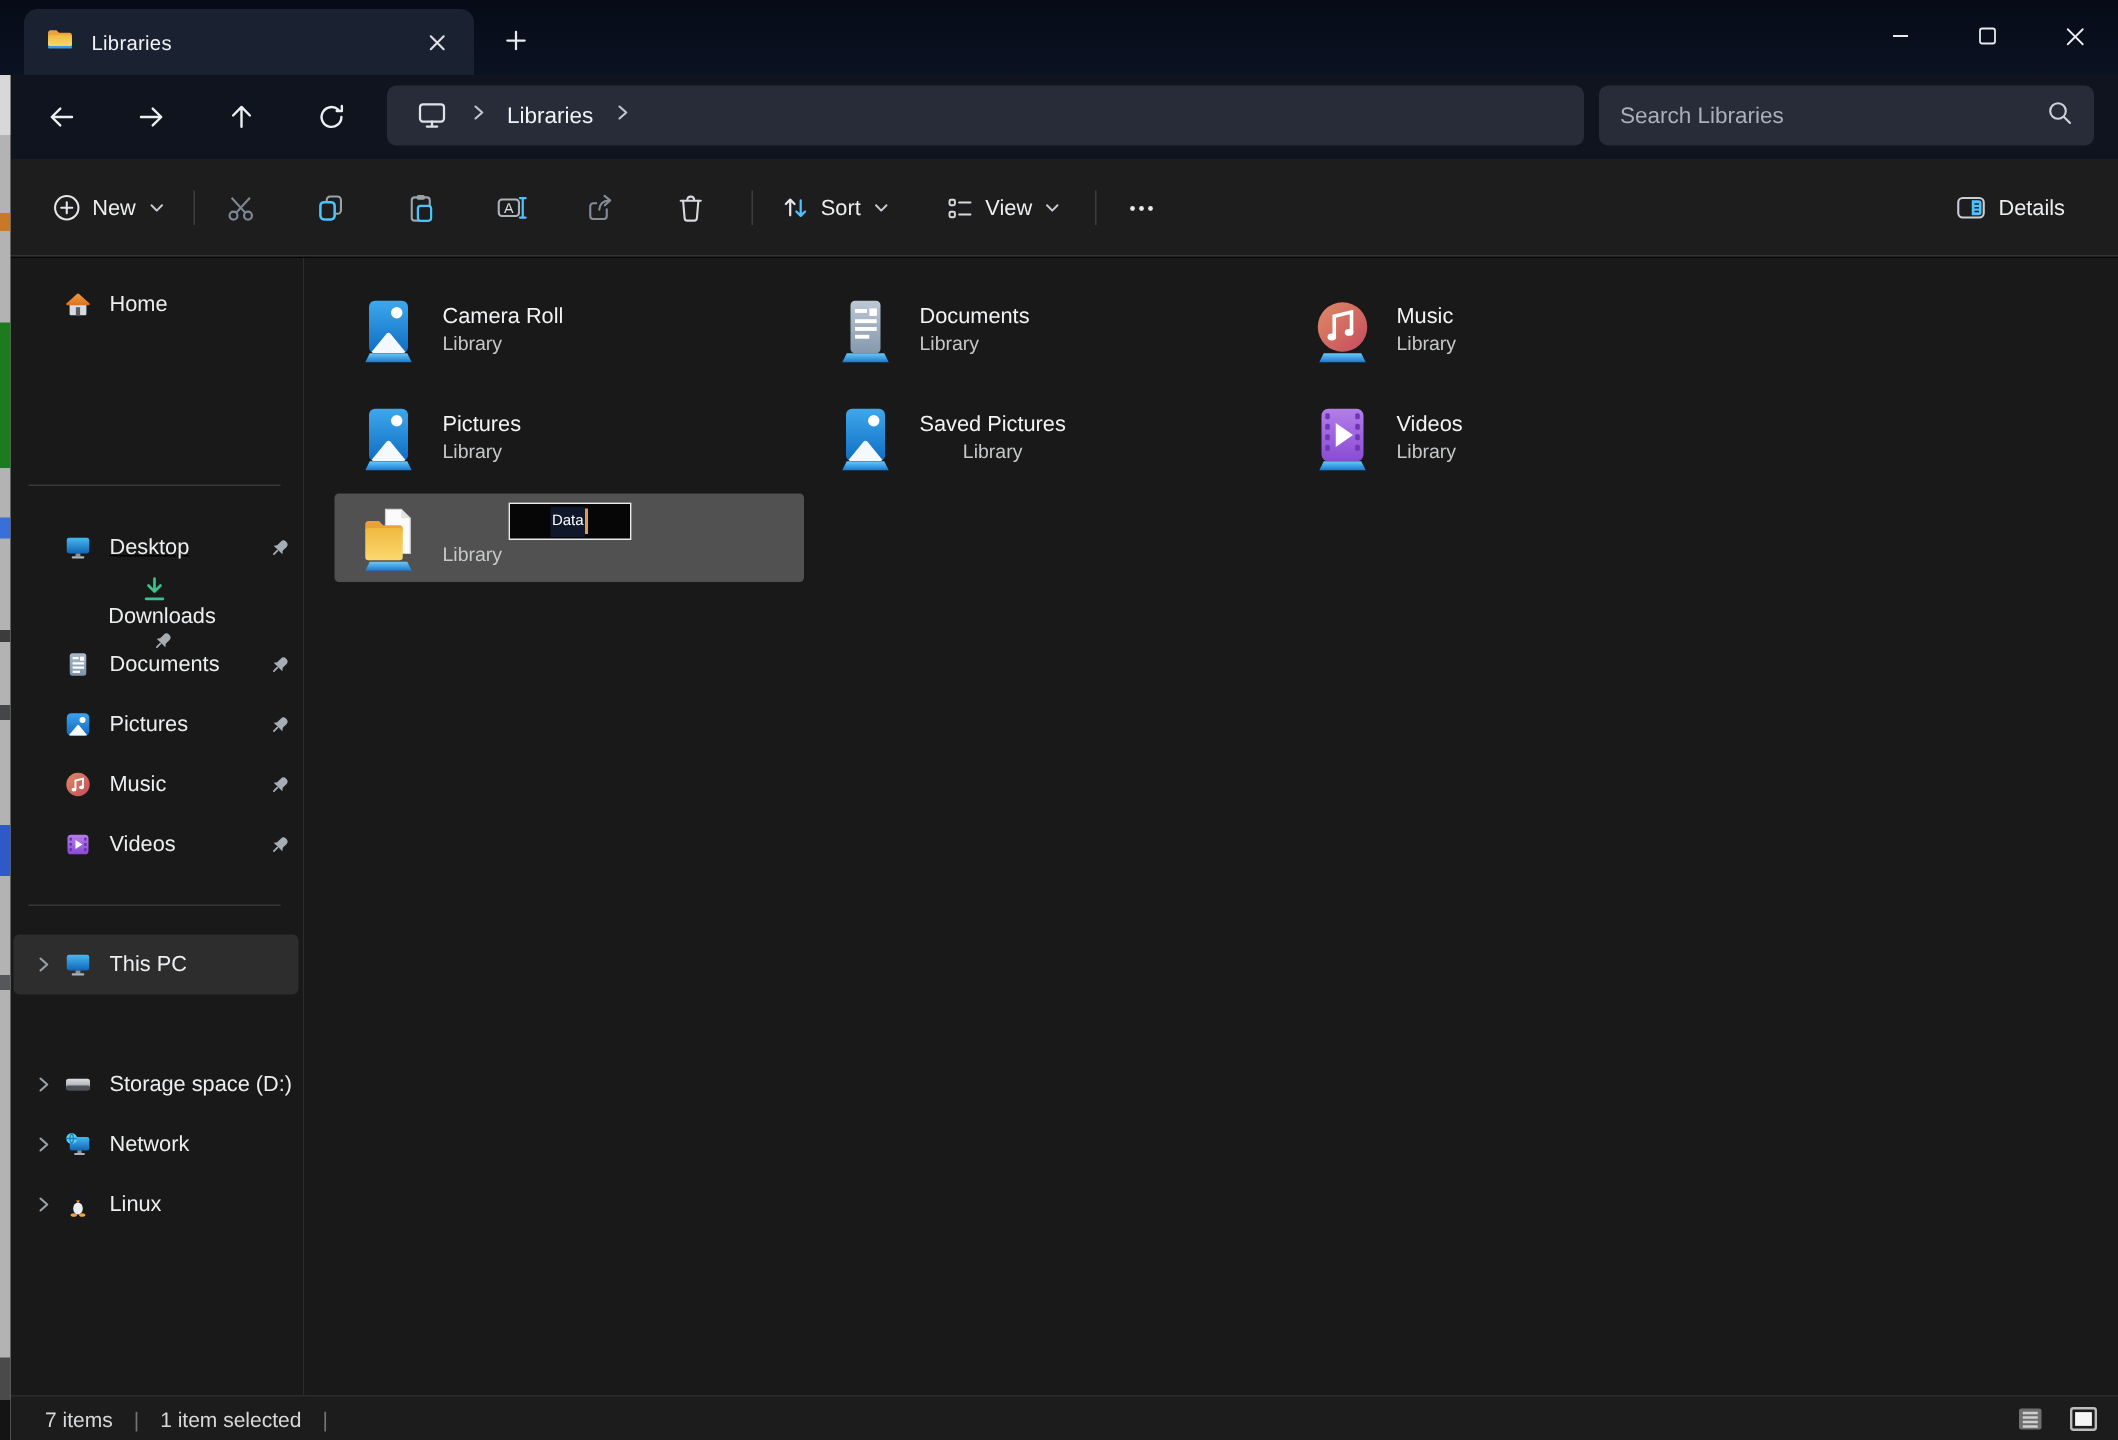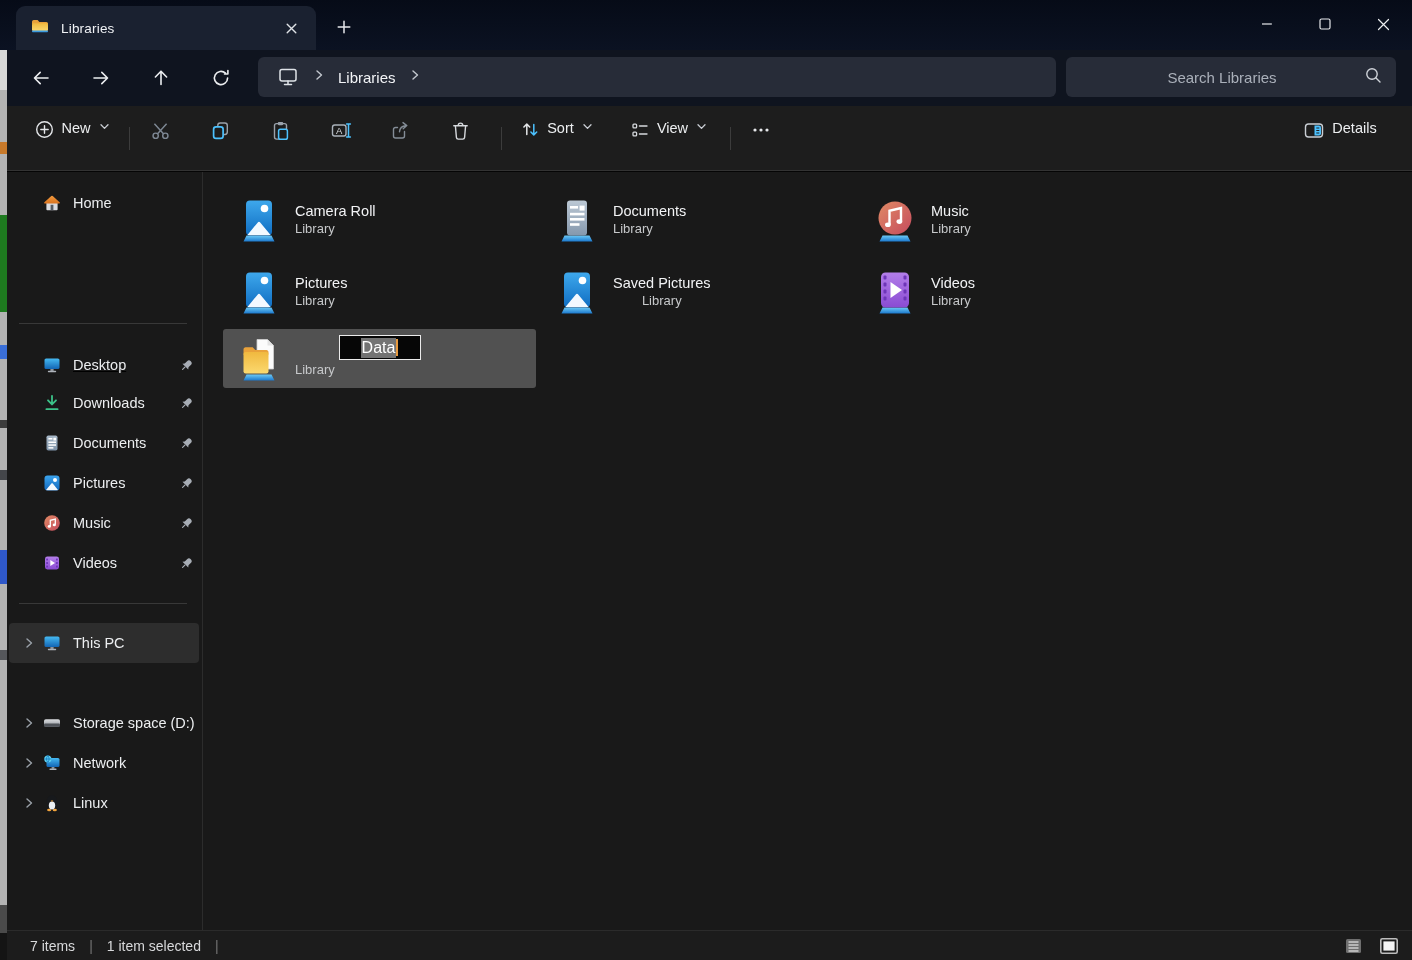--- a/index.html
+++ b/index.html
@@ -24,27 +24,27 @@
   .navbar { position:absolute; left:7px; top:50px; right:0; height:56px; background:#0f141f; }
   .nav-btns { position:absolute; left:12px; top:6px; height:44px; display:flex; gap:16px; }
   .nav-btn { width:44px; height:44px; display:flex; align-items:center; justify-content:center; border-radius:5px; }
   .addressbar { position:absolute; left:251px; top:7px; width:798px; height:40px;
     background:#272c38; border-radius:6px; display:flex; align-items:center; padding:0 10px; gap:4px; }
   .crumb { display:flex; align-items:center; gap:4px; padding:4px 8px; border-radius:4px; }
   .crumb-label { color:#f2f4f7; font-size:15px; }
   .searchbox { position:absolute; right:16px; top:7px; width:330px; height:40px; background:#272c38;
     border-radius:6px; display:flex; align-items:center; padding:0 14px; }
   .searchbox input { flex:1; background:transparent; border:none; outline:none;
-    color:#e8eaee; font-size:15px; font-family:"Liberation Sans", sans-serif;text-align:center; }
+    color:#e8eaee; font-size:15px; font-family:"Liberation Sans", sans-serif; }
   .searchbox input::placeholder { color:#aab0ba; }
 
   
   .toolbar { position:absolute; left:7px; top:106px; right:0; height:65px;
     background:#1d1d1d; border-bottom:1px solid #333333; }
-  .tb-btn { position:absolute; top:14px; height:37px; display:flex; 
+  .tb-btn { position:absolute; top:14px; height:37px; display:flex; align-items:center;
     justify-content:center; gap:7px; border-radius:5px; color:#eceef0; font-size:14.5px; }
   .tb-sep { position:absolute; top:21px; width:1px; height:23px; background:#3c3c3c; }
   .tb-label { color:#eceef0; font-size:14.5px; }
 
   
   .sidebar { position:absolute; left:7px; top:172px; width:196px; bottom:30px;
     background:#191919; border-right:1px solid #2c2c2c;padding-left:11px; }
   .side-item { position:absolute; left:2px; width:190px; height:40px; border-radius:4px;
     display:flex; align-items:center; padding-left:8px; }
   .side-item.selected { background:#2d2d2d;justify-content:space-between; }
@@ -59,21 +59,21 @@
   .tile { position:absolute; width:313px; height:59px; display:flex; align-items:center;
     padding-left:13px; gap:13px; border-radius:3px; }
   .tile.selected { background:#515151; }
   .tile-icon { width:46px; height:46px; flex:0 0 46px; }
   .tile-text { display:flex; flex-direction:column; gap:2px; }
   .tile-name { color:#f2f3f5; font-size:14.5px; }
   .tile-sub { color:#c6c8ca; font-size:13px; }
   .rename-box { position:absolute; left:50%; transform:translateX(-50%); top:6px;
     width:82px; height:25px; background:#060606; border:1px solid #ebebeb;
     display:flex; align-items:center; justify-content:center; }
-  .rename-sel { background:#737373; color:#ffffff; font-size:16px; padding:1px 1px; line-height:18px; }
+  .rename-sel { background:#0f172a; color:#ffffff; font-size:10px; padding:1px 1px; line-height:18px; }
   .rename-caret { width:2px; height:17px; background:#e89a3f; }
 
   
   .statusbar { position:absolute; left:7px; right:0; bottom:0; height:30px; background:#1c1c1c;
     border-top:1px solid #2b2b2b; display:flex; align-items:center; padding:0 12px 0 23px;
     color:#d8d9db; font-size:14px; gap:14px; }
   .status-sep { color:#737373; }
   .status-spacer { flex:1; }
   .status-view { width:22px; height:20px; display:flex; align-items:center; justify-content:center; border-radius:3px; }
 
@@ -369,21 +369,21 @@
       <span class="side-pin">
         <svg width="17" height="17" viewBox="0 0 20 20">
             <g transform="rotate(45 10 10)" fill="#a7adb5">
               <path d="M10 2.8 c1.9 0 3.1 1 3.1 2.7 v4.3 l1.7 2.1 H5.2 L6.9 9.8 V5.5 C6.9 3.8 8.1 2.8 10 2.8 z"></path>
               <rect x="9.3" y="12" width="1.4" height="5.2" rx="0.7"></rect>
             </g>
           </svg>
       </span>
     </div>
 
-    <div class="side-item" style="top:211px;">
+    <div class="side-item" style="top:211px;flex-direction:column;">
       <span class="side-chev"></span>
       <span class="side-icon">
         <svg width="20" height="20" viewBox="0 0 20 20">
           <path d="M10 2.8 v8.6 M6 7.3 L10 11.4 L14 7.3" stroke="#3cc389" stroke-width="1.8" fill="none" stroke-linecap="round" stroke-linejoin="round"></path>
           <path d="M4.4 16.2 h11.2" stroke="#3cc389" stroke-width="1.8" stroke-linecap="round"></path>
         </svg>
       </span>
       <span class="side-label">Downloads</span>
       <span class="side-pin">
         <svg width="17" height="17" viewBox="0 0 20 20">

